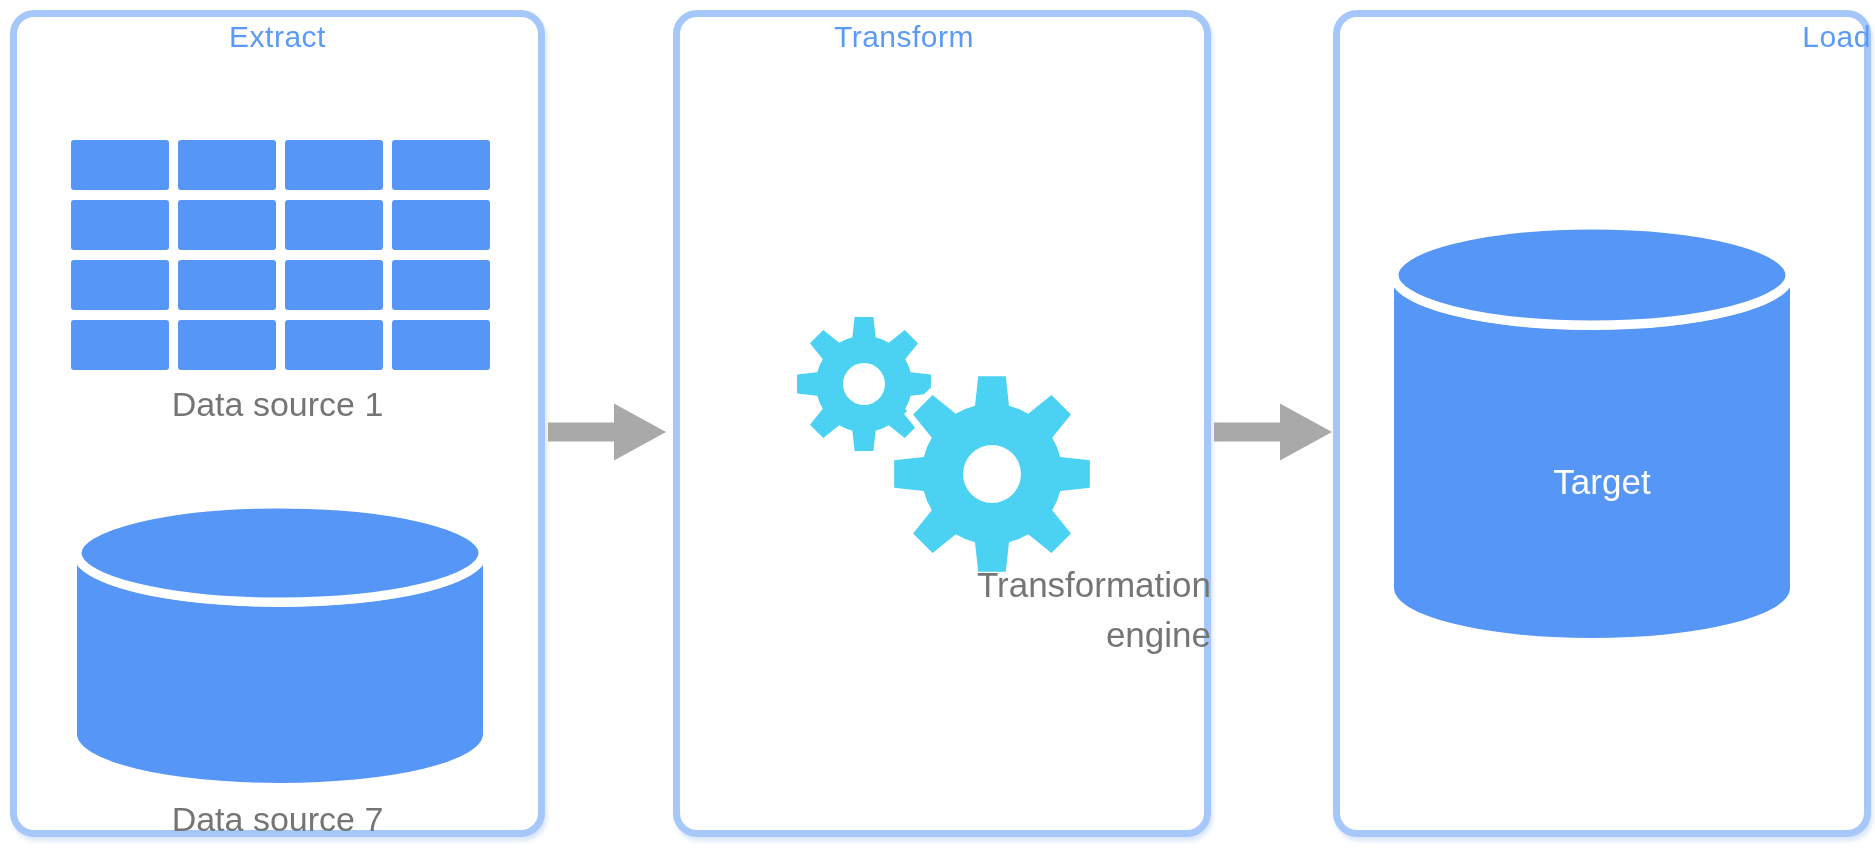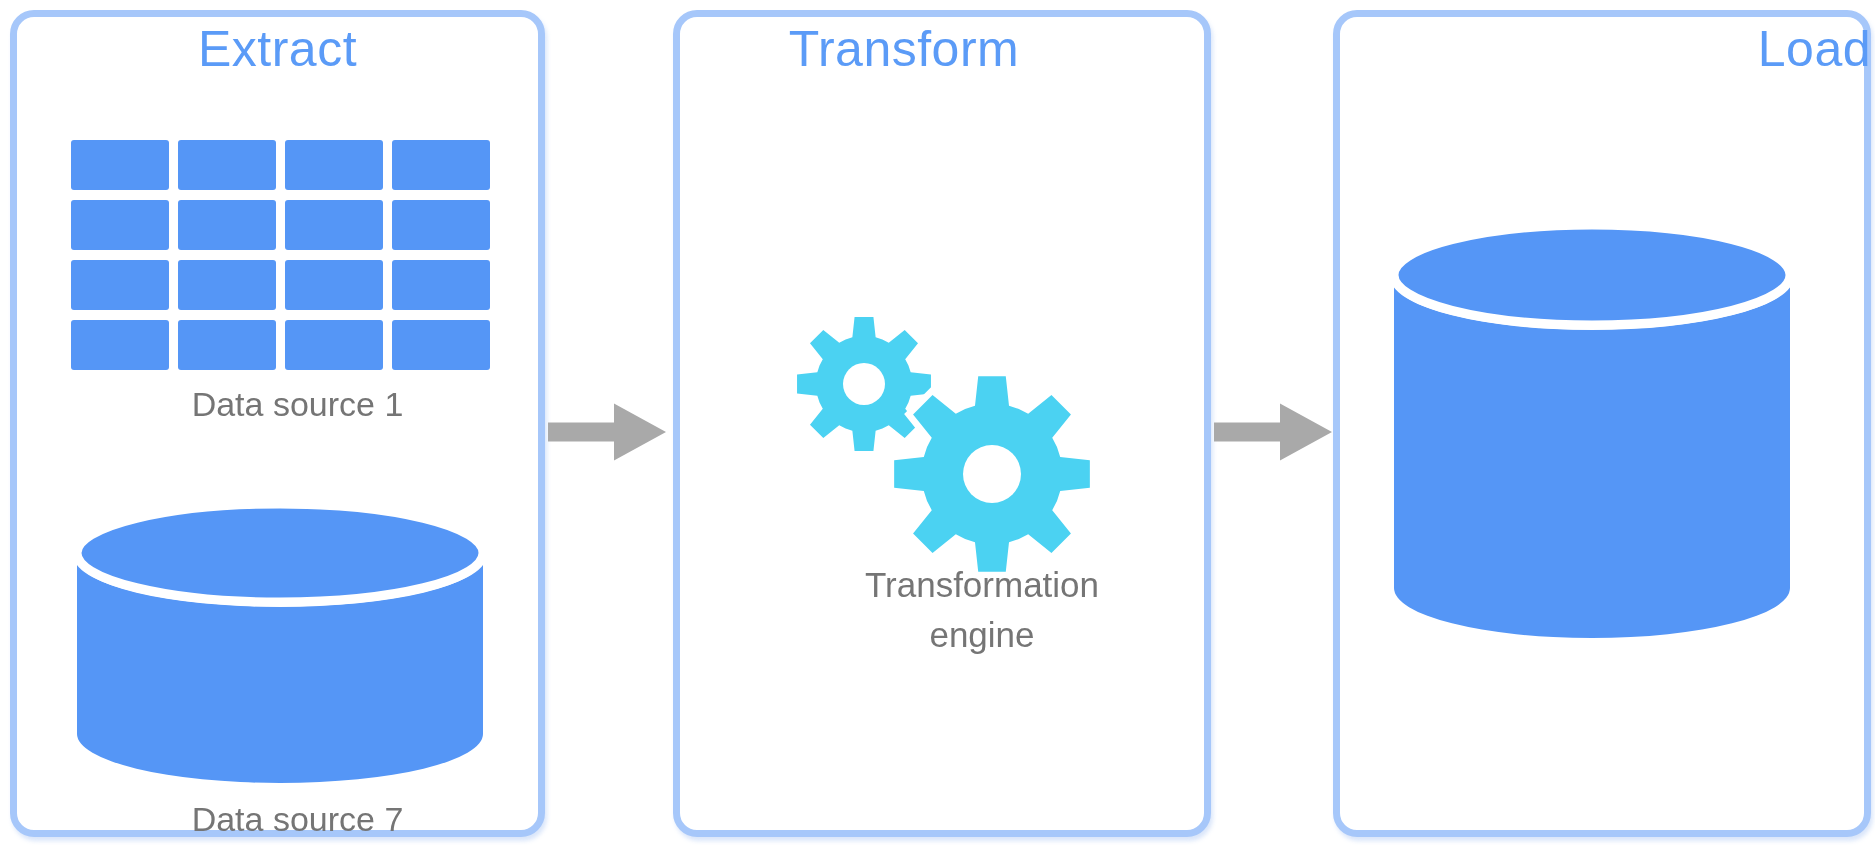--- a/index.html
+++ b/index.html
@@ -23,53 +23,51 @@
     height: 827px;
     background: #ffffff;
     border: 7px solid #a6c7fa;
     border-radius: 24px;
     box-shadow: 2px 4px 4px rgba(173, 199, 243, 0.45);
     box-sizing: border-box;
   }
   .panel-title {
     position: absolute;
     top: 20px;
-    font-size: 50px;
+    font-size: 30px;
     font-weight: 400;
     color: #5b9bf7;
     text-align: center;
     letter-spacing: 0.5px;
     white-space: nowrap;
   }
   .gray-label {
     position: absolute;
     font-size: 34px;
     font-weight: 400;
     color: #757575;
     text-align: center;
     white-space: nowrap;
-    padding-left: 20px;
   }
   .white-label {
     position: absolute;
     font-size: 35px;
     font-weight: 400;
     color: #ffffff;
     text-align: center;
     white-space: nowrap;
   }
   .engine-label {
     position: absolute;
     font-size: 35px;
     font-weight: 400;
     color: #757575;
-    text-align: center;
+    text-align: right;
     line-height: 50px;
     white-space: nowrap;
-    padding-left: 40px;
   }
 
   .table-grid {
     position: absolute;
     left: 71px;
     top: 140px;
     width: 419px;
     height: 230px;
     display: grid;
     grid-template-columns: repeat(4, 1fr);
@@ -147,14 +145,15 @@
   </div>
 
   <svg class="abs" style="left:1214px;top:403px;" width="120" height="58" viewBox="0 0 120 58">
     <polygon points="0,19.5 66,19.5 66,0.5 118,29 66,57.5 66,38.5 0,38.5" fill="#a9a9a9"></polygon>
   </svg>
 
   <svg class="abs" style="left:1386px;top:222px;" width="412" height="425" viewBox="0 0 412 425">
     <path d="M 8 58 A 198 50 0 0 0 404 58 L 404 366 A 198 50 0 0 1 8 366 Z" fill="#5596f6"></path>
     <ellipse cx="206" cy="53" rx="198" ry="50" fill="#5596f6" stroke="#ffffff" stroke-width="9"></ellipse>
   </svg>
+  <div class="white-label" style="left:1333px;width:538px;top:462px;">Target</div>
 
 </div>
 
 </body></html>

